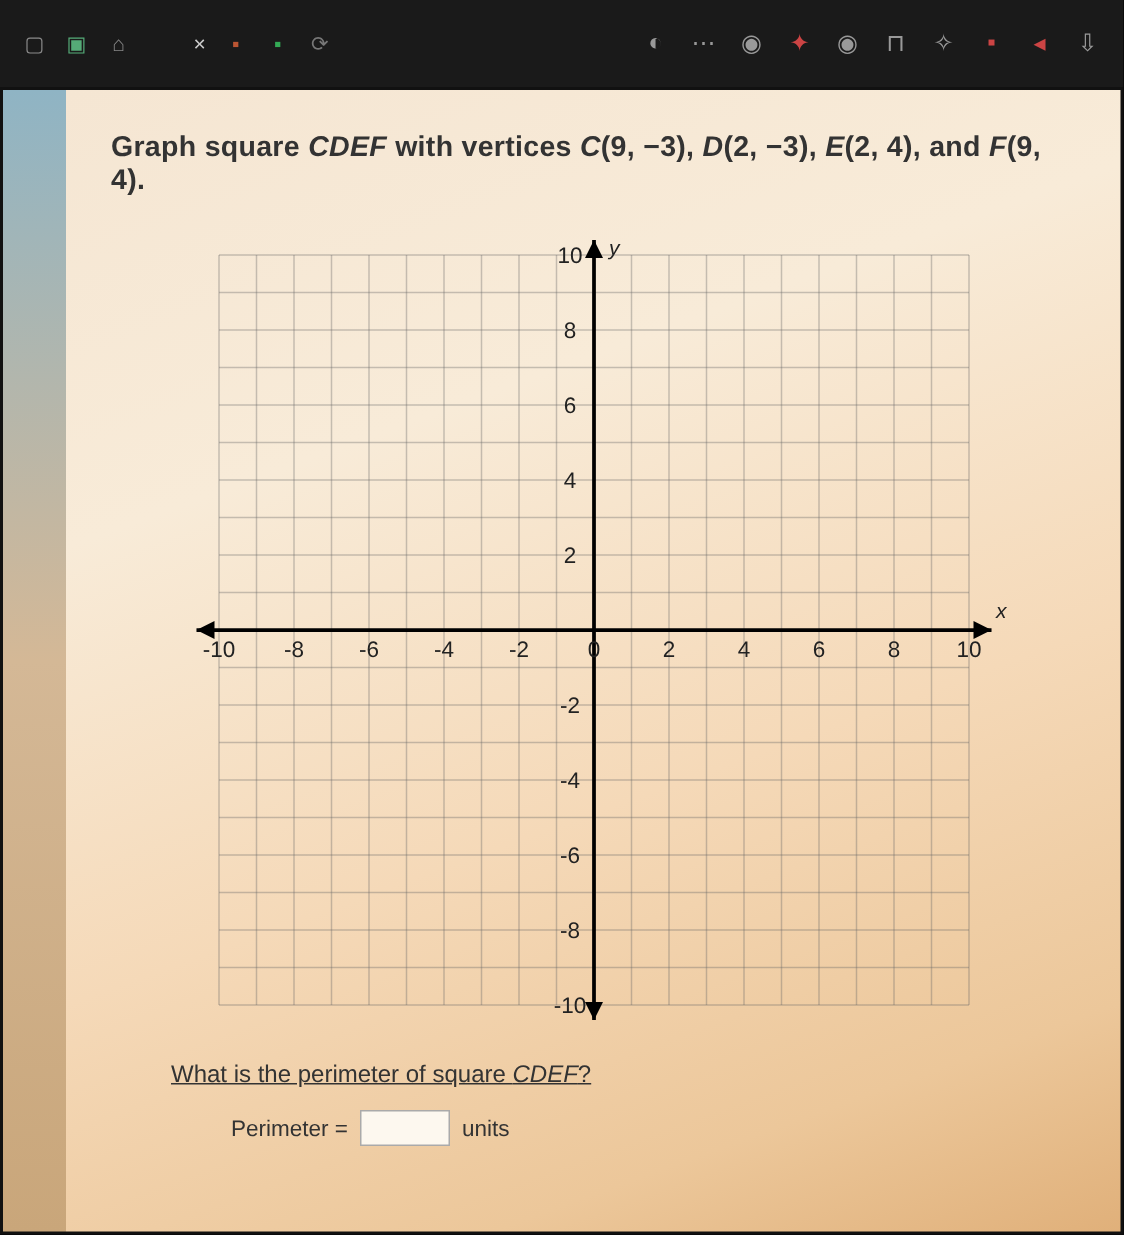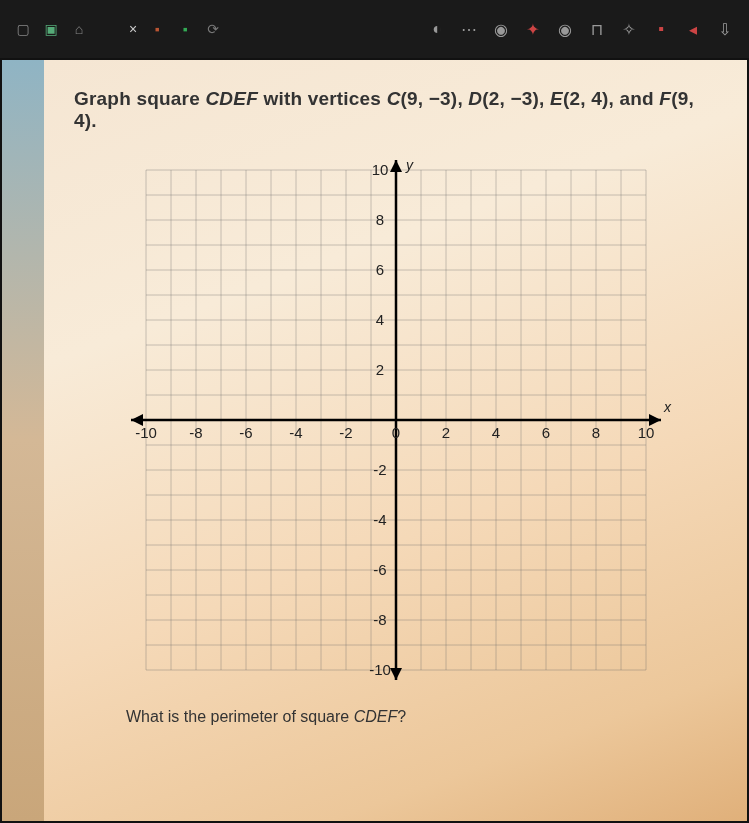--- a/index.html
+++ b/index.html
@@ -105,21 +105,22 @@
     .axis-title {
       font-size: 14px;
       font-style: italic;
       font-family: Arial, sans-serif;
       fill: #222;
     }
     .sub-question {
       font-size: 16px;
       color: #333;
       margin-top: 18px;
-      margin-left: 52px;
+      margin-left: 40px;
+      text-decoration: underline;
     }
     .sub-question i { font-style: italic; }
     .answer-row {
       margin-top: 14px;
       margin-left: 80px;
       font-size: 15px;
       color: #333;
       display: flex;
       align-items: center;
       gap: 8px;
@@ -245,15 +246,20 @@
             <text x="264" y="75" class="axis-label" text-anchor="end">8</text>
             <text x="264" y="25" class="axis-label" text-anchor="end">10</text>
           </g>
       </svg>
     </div>
 
     <div class="sub-question">
       What is the perimeter of square <i>CDEF</i>?
     </div>
 
+    <div class="answer-row">
+      <span>Perimeter =</span>
+      <input class="input-box" type="text" value="" style="">
+      <span>units</span>
+    </div>
 
   </div>
 </div>
 
 </body></html>

